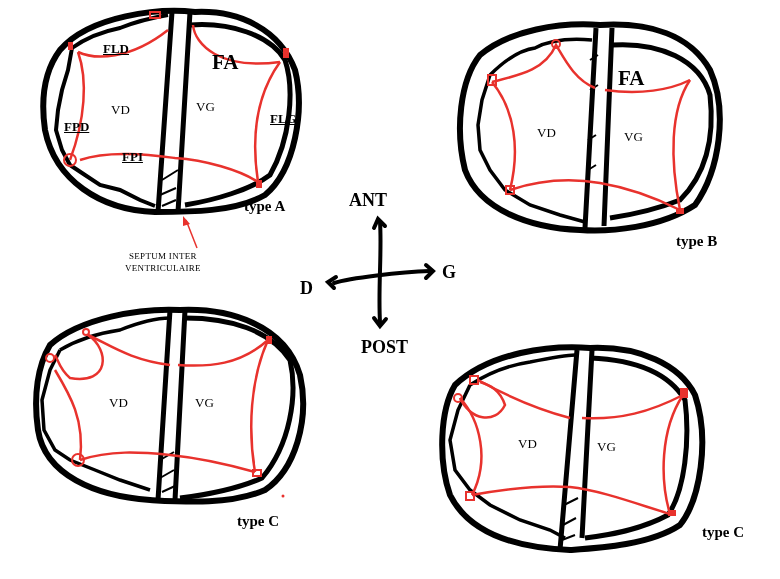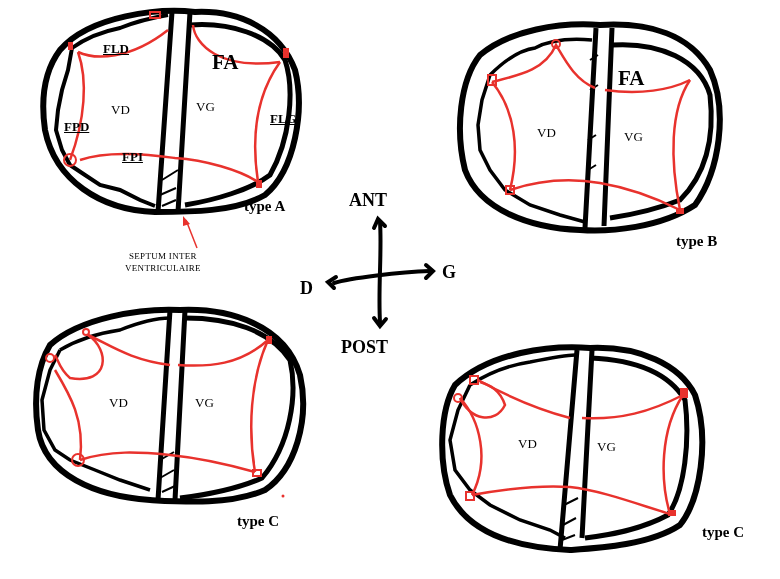--- a/index.html
+++ b/index.html
@@ -130,15 +130,15 @@
 
 <div class="lbl chamber" style="left:109px;top:396px;">VD</div>
 <div class="lbl chamber" style="left:195px;top:396px;">VG</div>
 <div class="lbl type" style="left:237px;top:514px;">type C</div>
 
 <div class="lbl chamber" style="left:518px;top:437px;">VD</div>
 <div class="lbl chamber" style="left:597px;top:440px;">VG</div>
 <div class="lbl type" style="left:702px;top:525px;">type C</div>
 
 <div class="lbl dir" style="left:349px;top:191px;">ANT</div>
-<div class="lbl dir" style="left:341px;top:338px;">POST</div>
+<div class="lbl dir" style="left:361px;top:338px;">POST</div>
 <div class="lbl dir" style="left:300px;top:279px;">D</div>
 <div class="lbl dir" style="left:442px;top:263px;">G</div>
 
 </body></html>

